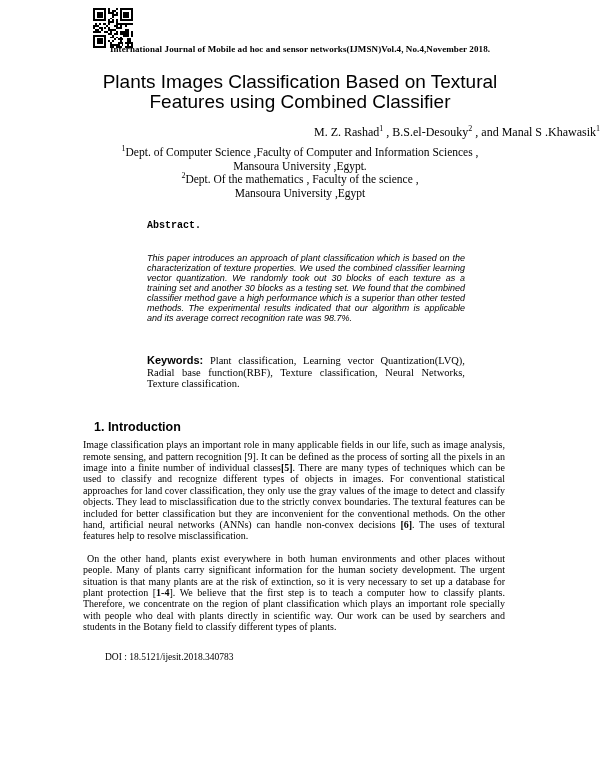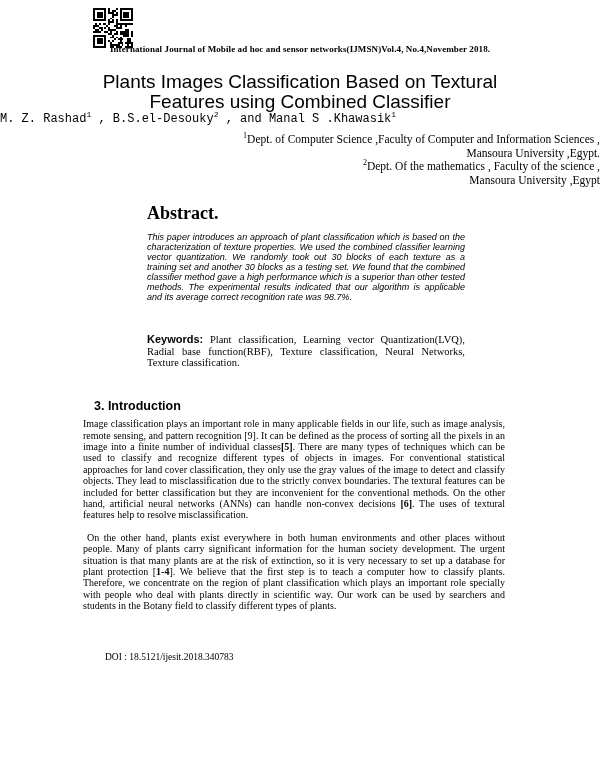--- a/index.html
+++ b/index.html
@@ -28,49 +28,49 @@
   .paper-title {
     margin:17px auto 0;
     width:440px;
     text-align:center;
     font-family:"Liberation Sans","DejaVu Sans",sans-serif;
     font-weight:400;
     font-size:19px;
     line-height:20px;
   }
   .authors {
-    text-align:left;
+    margin-top:13px;
+    text-align:right;
     font-size:12px;
     line-height:14px;
-    font-family:Liberation Mono, monospace;
   }
   .affiliations { margin-top:7px; }
   .affil-line {
-    text-align:right;
+    text-align:center;
     font-size:11.5px;
     line-height:13.5px;
   }
   sup {
     font-size:8px;
     line-height:0;
     vertical-align:super;
   }
   .abstract-block {
     margin-left:147px;
     width:318px;
   }
   .abstract-heading {
     margin-top:19px;
-    font-family:Liberation Serif, serif;
+    font-family:Liberation Mono, monospace;
     font-weight:bold;
-    font-size:18px;
+    font-size:10px;
     line-height:14px;
   }
   .abstract-text {
-    margin-top:12px;
+    margin-top:20px;
     font-family:"Liberation Sans","DejaVu Sans",sans-serif;
     font-style:italic;
     font-size:9px;
     line-height:10px;
     text-align:justify;
   }
   .keywords {
     margin-top:32px;
     font-size:10.5px;
     line-height:11.7px;
@@ -361,21 +361,21 @@
 
   <div class="abstract-block">
     <div class="abstract-heading">Abstract.</div>
     <div class="abstract-text">This paper introduces an approach of plant classification which is based on the characterization of texture properties. We used the combined classifier learning vector quantization. We randomly took out 30 blocks of each texture as a training set and another 30 blocks as a testing set. We found that the combined classifier method gave a high performance which is a superior than other tested methods. The experimental results indicated that our algorithm is applicable and its average correct recognition rate was 98.7%.</div>
     <div class="keywords">
       <span class="kw-label">Keywords:</span><span> Plant classification, Learning vector Quantization(LVQ), Radial base function(RBF), Texture classification, Neural Networks, Texture classification.</span>
     </div>
   </div>
 
   <div class="content">
-    <h2 class="section-heading">3. Introduction</h2>
+    <h2 class="section-heading">1. Introduction</h2>
     <p class="body-para"><span>Image classification plays an important role in many applicable fields in our life, such as image analysis, remote sensing, and pattern recognition [9]. It can be defined as the process of sorting all the pixels in an image into a finite number of individual classes</span><span style="font-weight: bold;">[5]</span><span>. There are many types of techniques which can be used to classify and recognize different types of objects in images. For conventional statistical approaches for land cover classification, they only use the gray values of the image to detect and classify objects. They lead to misclassification due to the strictly convex boundaries. The textural features can be included for better classification but they are inconvenient for the conventional methods. On the other hand, artificial neural networks (ANNs) can handle non-convex decisions </span><span style="font-weight: bold;">[6]</span><span>. The uses of textural features help to resolve misclassification.</span></p>
     <p class="body-para second"><span>On the other hand, plants exist everywhere in both human environments and other places without people. Many of plants carry significant information for the human society development. The urgent situation is that many plants are at the risk of extinction, so it is very necessary to set up a database for plant protection [</span><span style="font-weight: bold;">1-4</span><span>]. We believe that the first step is to teach a computer how to classify plants. Therefore, we concentrate on the region of plant classification which plays an important role specially with people who deal with plants directly in scientific way. Our work can be used by searchers and students in the Botany field to classify different types of plants.</span></p>
   </div>
 
   <div class="page-footer">
     <span>DOI : 18.5121/ijesit.2018.3407</span>
     <span>83</span>
   </div>
 
 </div>

